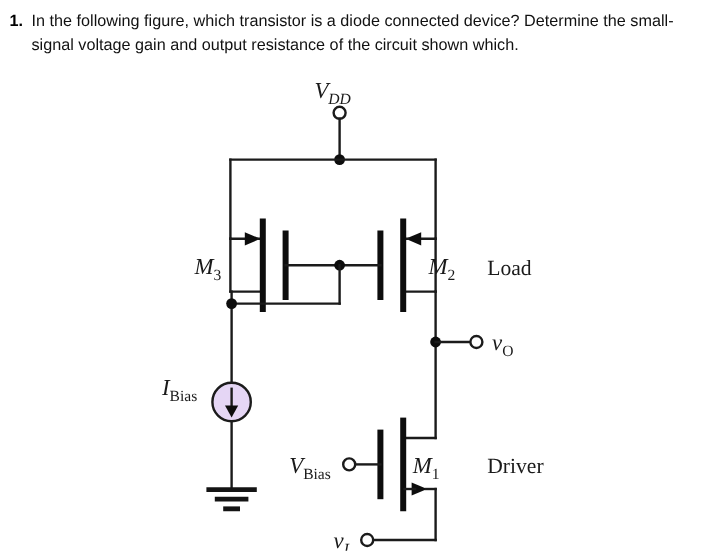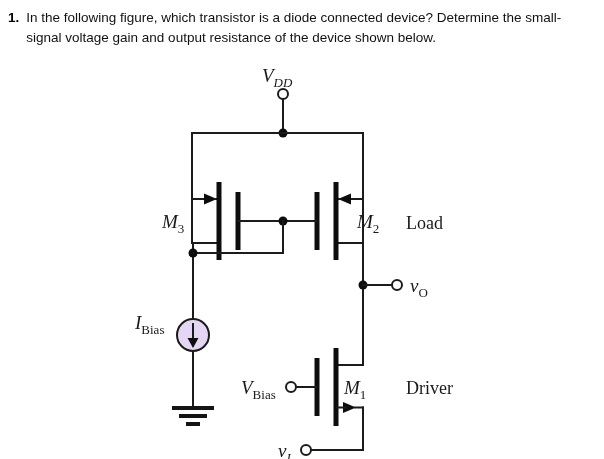--- a/index.html
+++ b/index.html
@@ -124,21 +124,21 @@
     fill: #1a1a1a;
   }
 </style>
 </head>
 <body>
 
 <div id="page">
 
   <div class="question">
     <div class="q-number">1.</div>
-    <div class="q-text">In the following figure, which transistor is a diode connected device? Determine the small-signal voltage gain and output resistance of the device shown below.</div>
+    <div class="q-text">In the following figure, which transistor is a diode connected device? Determine the small-signal voltage gain and output resistance of the circuit shown which.</div>
   </div>
 
   <div id="schematic">
     <svg width="604" height="407" viewBox="0 0 604 407" xmlns="http://www.w3.org/2000/svg">
 
       <g>
         <circle class="term-circle" cx="283" cy="42" r="5"></circle>
         <line class="wire" x1="283" y1="47" x2="283" y2="81"></line>
         <circle class="node-dot" cx="283" cy="81" r="4.5"></circle>
       </g>

